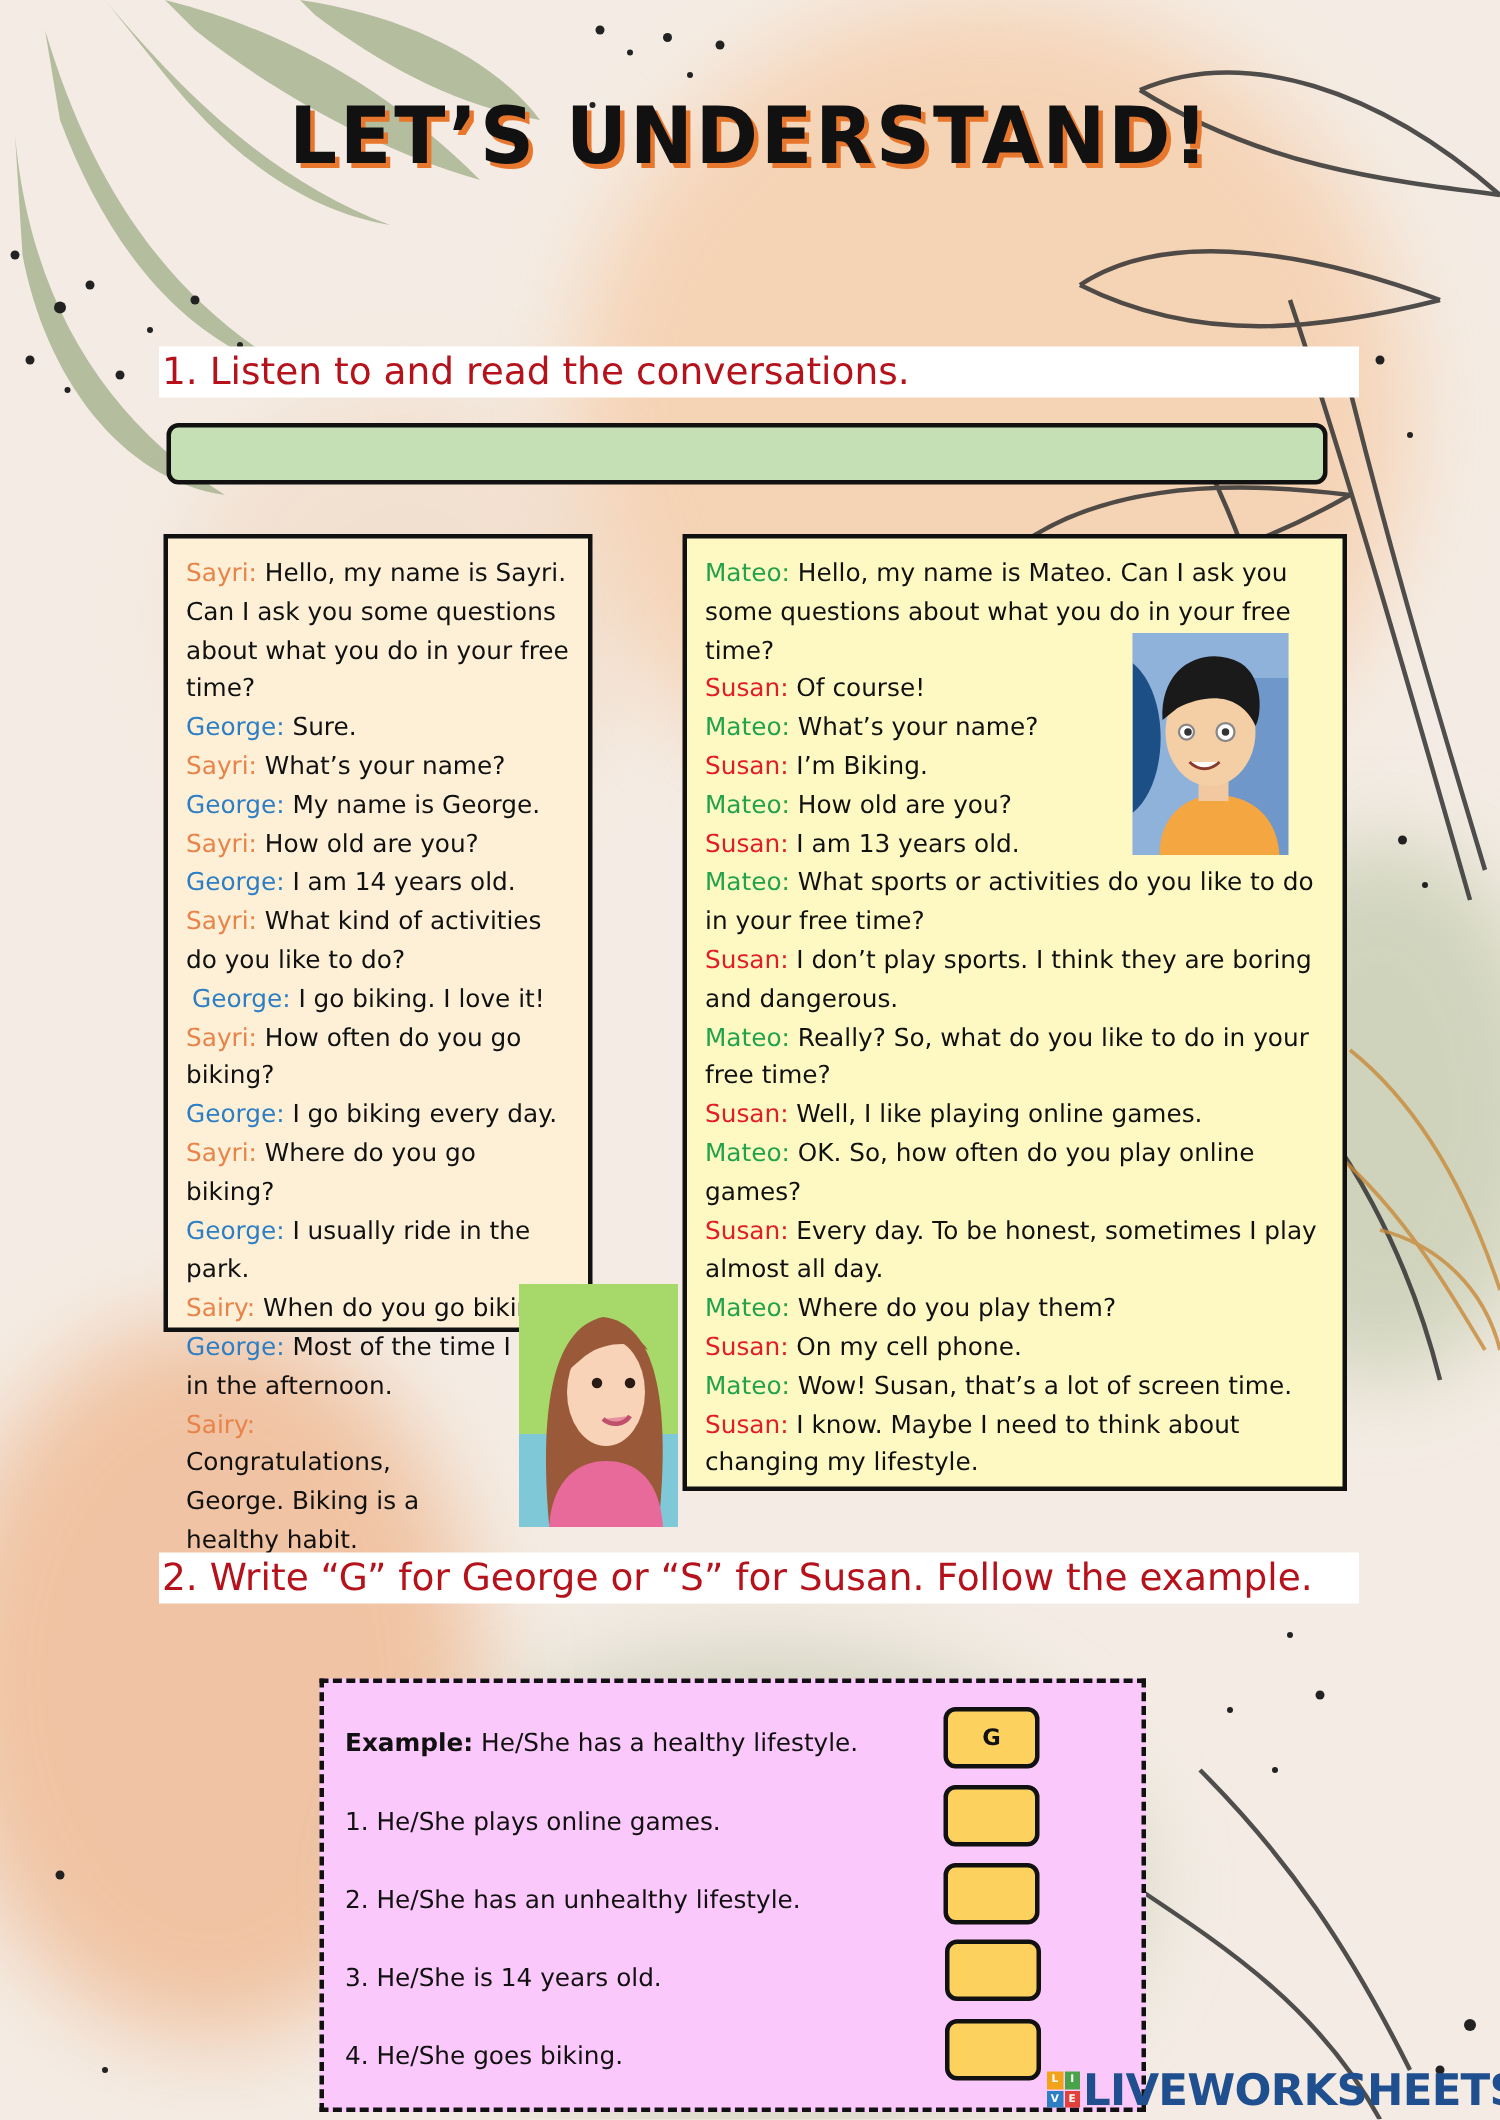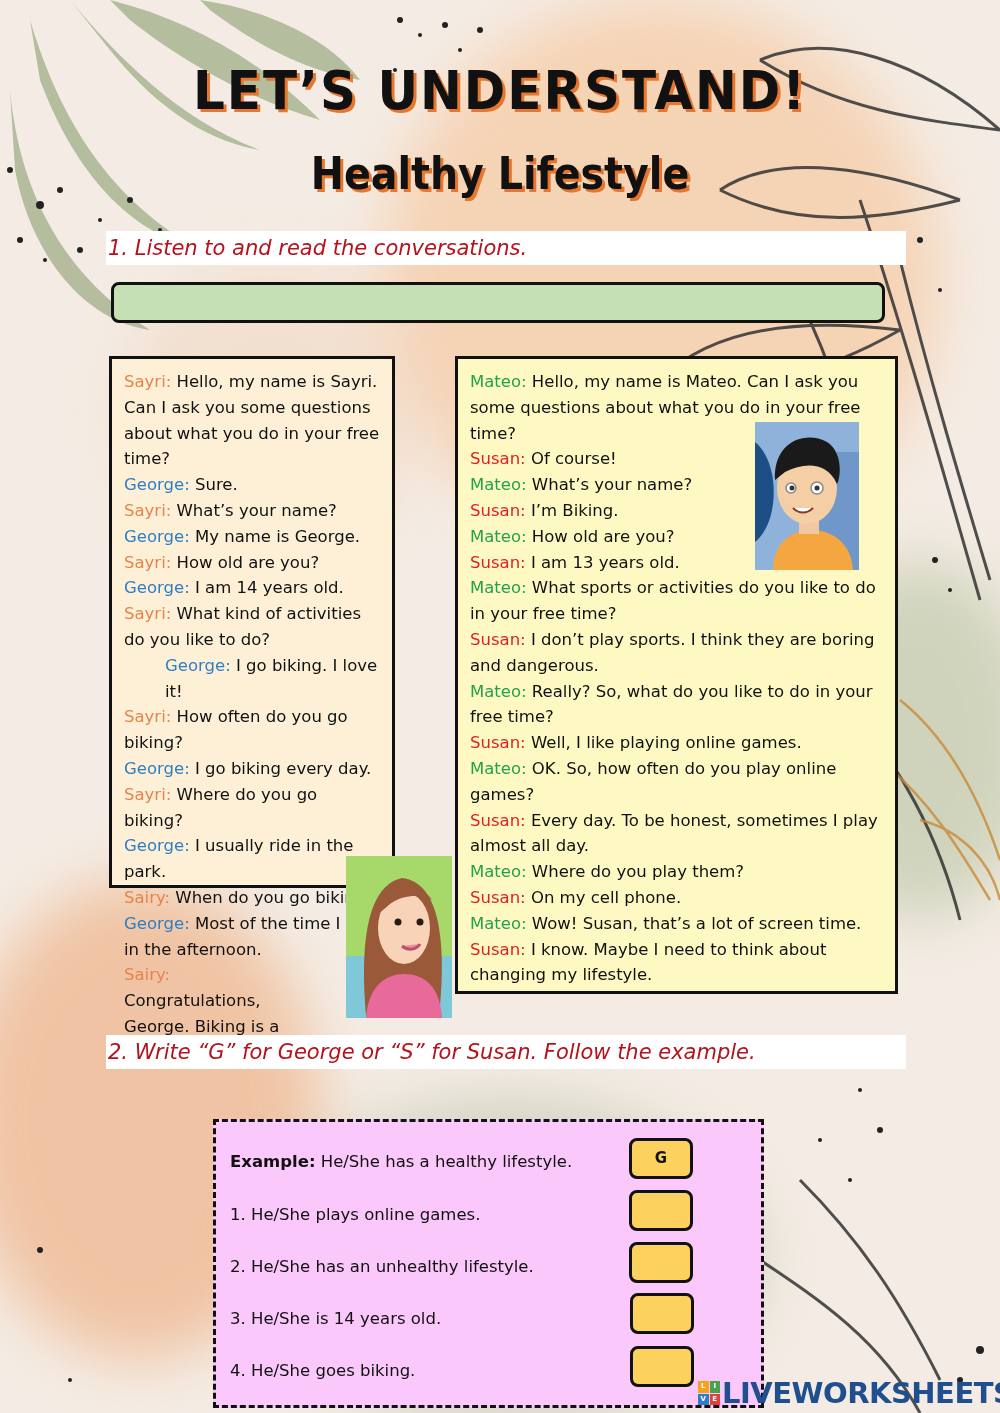--- a/index.html
+++ b/index.html
@@ -29,22 +29,22 @@
   .title2 {
     position: absolute; left: 0; width: 1000px; top: 148px; text-align: center;
     font-family: "DejaVu Sans Condensed", "DejaVu Sans", sans-serif; font-weight: bold;
     font-size: 44px; color: #111;
     text-shadow: 3px 3px 0 #e8772e;
   }
 
   .instruction {
     position: absolute; left: 106px; width: 800px; height: 34px;
     background: #ffffff; color: #b5121b;
-    font-family: "DejaVu Sans", sans-serif; font-size: 21px;
-    padding-left: 2px; line-height: 34px; font-style: italic;
+    font-family: "DejaVu Sans", sans-serif; font-size: 25px;
+    padding-left: 2px; line-height: 34px;
   }
   .ins1 { top: 231px; }
   .ins2 { top: 1035px; }
 
   .audio-bar {
     position: absolute; left: 111px; top: 282px; width: 774px; height: 41px;
     background: #c5e0b4; border: 3px solid #111; border-radius: 8px;
   }
 
   .dialog {
@@ -56,21 +56,21 @@
     padding: 10px 12px 8px 12px;
   }
   .dialog-left { left: 109px; top: 356px; width: 286px; height: 532px; background: #fdf0d7; }
   .dialog-right { left: 455px; top: 356px; width: 443px; height: 638px; background: #fef9c3; }
   .line { display: block; }
   .spk { font-weight: normal; }
   .c-sayri { color: #e8844a; }
   .c-george { color: #2e7ec4; }
   .c-mateo { color: #22a24a; }
   .c-susan { color: #e11e26; }
-  .indent { padding-left: 4px; margin-left: 37px; }
+  .indent { padding-left: 4px; }
 
   .avatar {
     position: absolute; overflow: hidden;
   }
   .avatar-boy { left: 755px; top: 422px; width: 104px; height: 148px; background: #8fb2da; }
   .avatar-girl { left: 346px; top: 856px; width: 106px; height: 162px; background: #a7d86a; }
 
   .exercise {
     position: absolute; left: 213px; top: 1083px; width: 551px; height: 289px;
     background: #fbc8fb; border: 3px dashed #111; margin-top: 36px;
@@ -165,21 +165,20 @@
     <g fill="none" stroke="#c88a3a" stroke-width="2.5" opacity="0.8">
       <path d="M900 700 C950 740 980 800 1000 860"></path>
       <path d="M880 760 C930 800 960 850 990 900"></path>
       <path d="M920 820 C960 830 990 860 1000 900"></path>
     </g>
   </svg>
 </div>
 
 <div class="content">
   <div class="title1">LET’S UNDERSTAND!</div>
-  <div class="title2">Healthy Lifestyle</div>
 
   <div class="instruction ins1">1.  Listen to and read the conversations.</div>
 
   <div class="audio-bar"></div>
 
   <div class="dialog dialog-left">
     <span class="line"><span class="spk c-sayri">Sayri:</span><span> Hello, my name is Sayri. Can I ask you some questions about what you do in your free time?</span></span>
     <span class="line"><span class="spk c-george">George:</span><span> Sure.</span></span>
     <span class="line"><span class="spk c-sayri">Sayri:</span><span> What’s your name?</span></span>
     <span class="line"><span class="spk c-george">George:</span><span> My name is George.</span></span>

